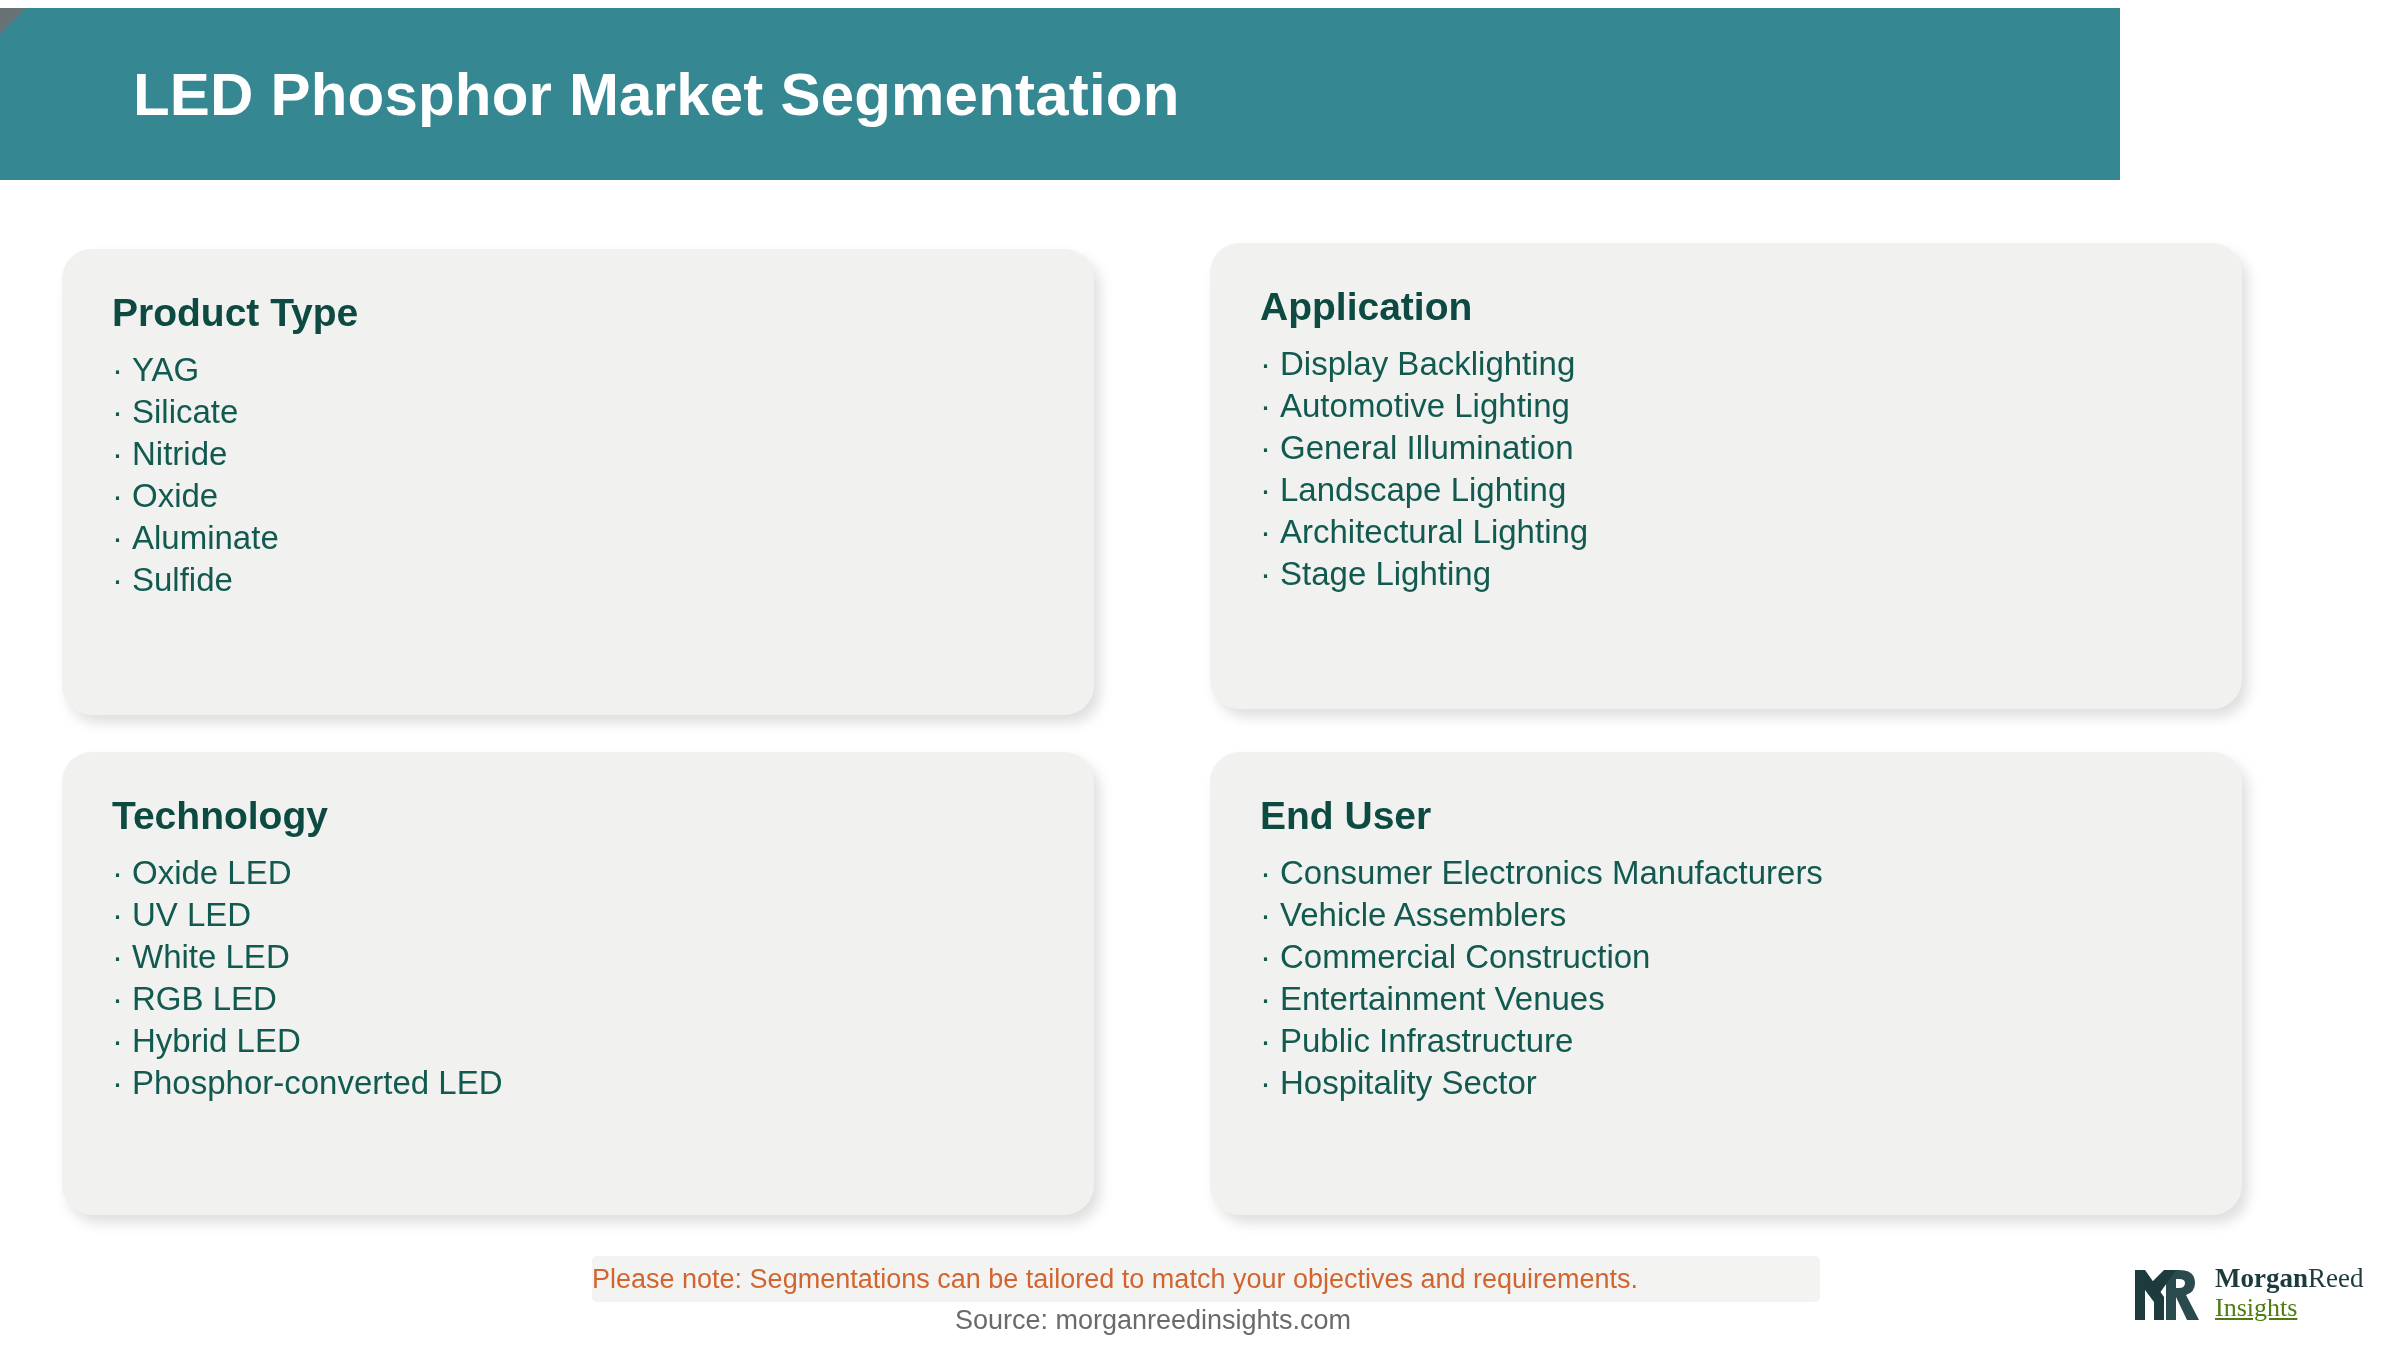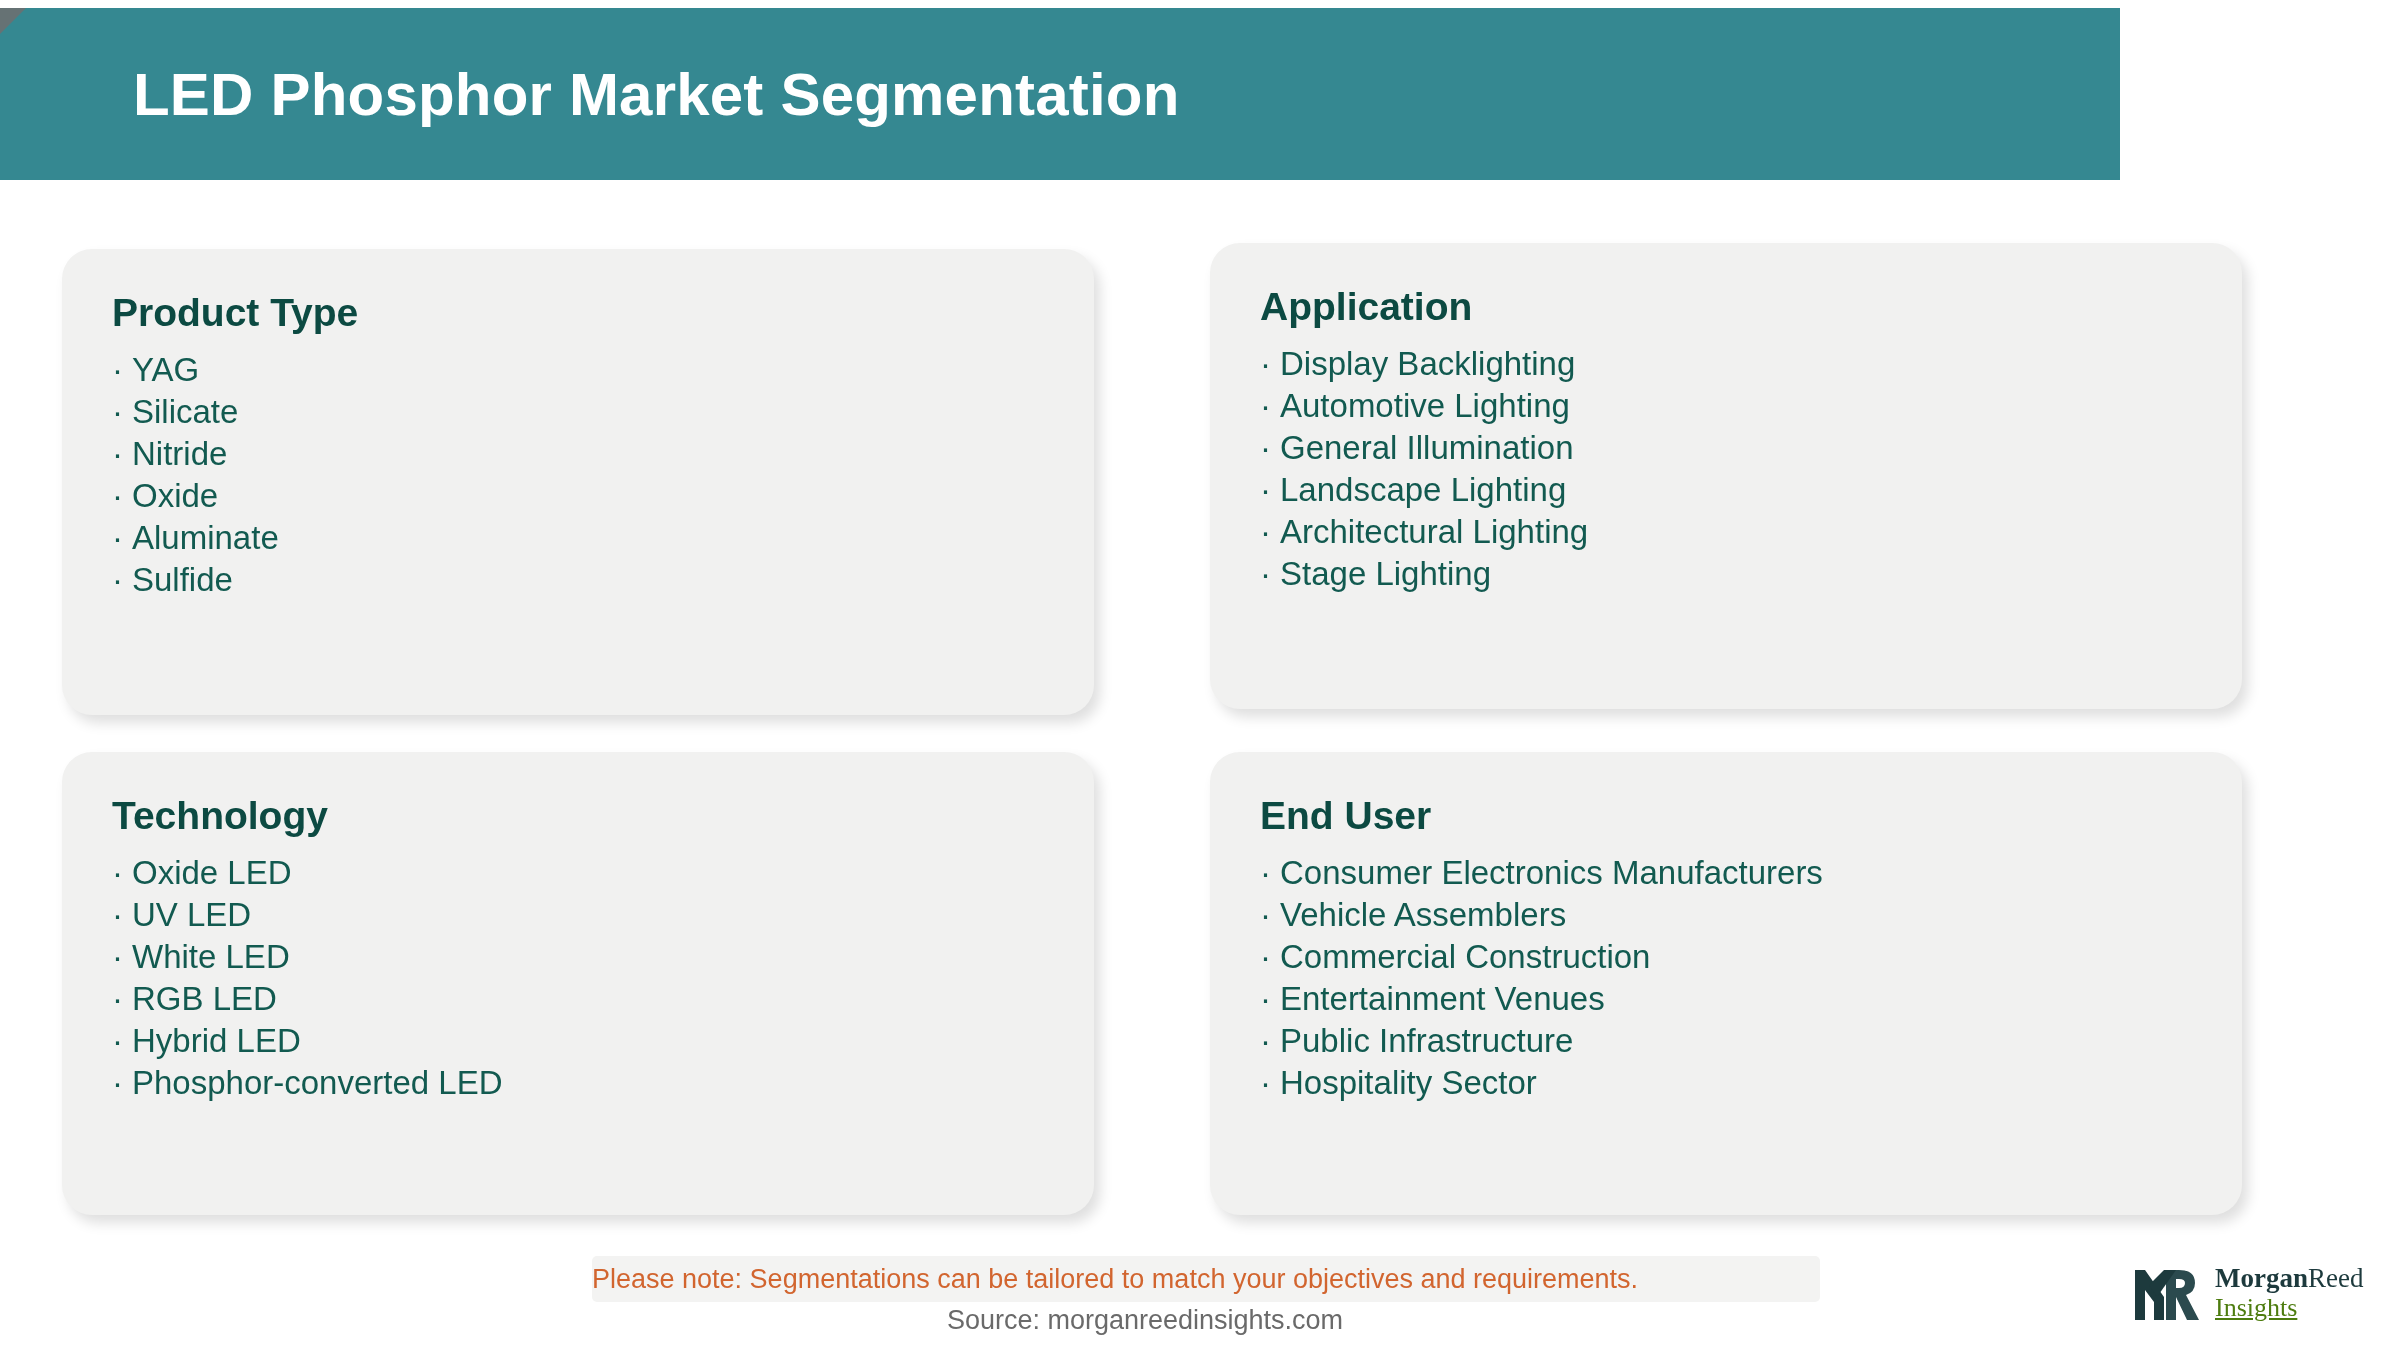--- a/index.html
+++ b/index.html
@@ -112,21 +112,21 @@
     justify-content: flex-start;
     box-sizing: border-box;
   }
   .note-text {
     color: #d2652f;
     font-size: 27px;
     white-space: nowrap;
   }
   .source-text {
     position: absolute;
-    left: 0;
+    left: 8px;
     top: 1305px;
     width: 2290px;
     text-align: center;
     color: #6a6a6a;
     font-size: 27px;
   }
 
   
   .logo {
     position: absolute;

